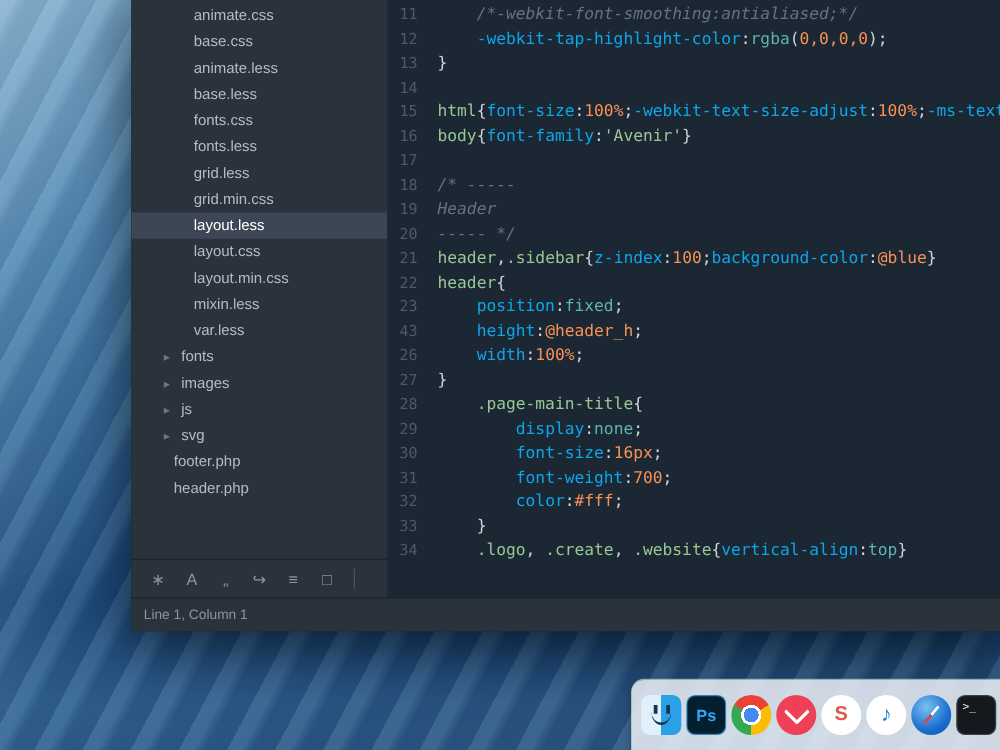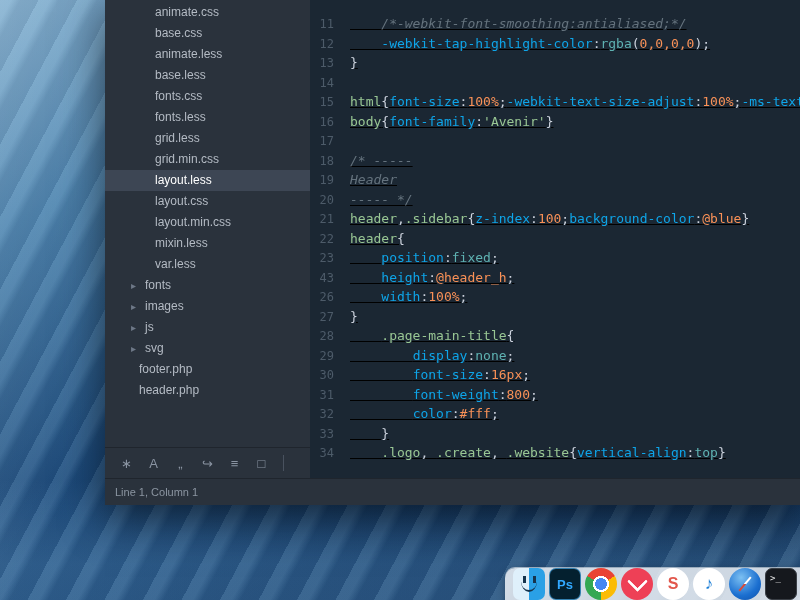--- a/index.html
+++ b/index.html
@@ -33,40 +33,40 @@
   .file-row.file2{ padding-left:34px; }
   .file-row.selected{ background:#3d4654; color:#ffffff; }
   .tri{ display:inline-block; width:14px; color:#6d7887; font-size:10px; }
 
   .side-toolbar{ height:31px; flex:none; display:flex; align-items:center;
                  padding-left:8px; color:#8a94a2; border-top:1px solid rgba(0,0,0,0.25); }
   .tool-icon{ width:27px; text-align:center; font-size:13px; cursor:pointer; }
   .tool-divider{ width:1px; height:16px; background:#49525f; margin-left:8px; }
 
   
-  .editor{ flex:1; overflow:hidden; padding-top:14px; background:#1b2733; cursor:text;text-decoration:underline; }
+  .editor{ flex:1; overflow:hidden; padding-top:2px; background:#1b2733; cursor:text; }
   .code-line{ height:19.5px; line-height:19.5px; white-space:pre;
               font-family:"DejaVu Sans Mono", monospace; font-size:13px; color:#cdd3de; }
   .ln{ display:inline-block; width:40px; padding-right:16px; text-align:right;
        color:#4d5b69; font-size:12px; }
   .sc{ color:#65737e; font-style:italic; }
   .sb{ color:#0ea5e9; }
   .so{ color:#f99157; }
   .sg{ color:#99c794; }
   .st{ color:#5fb3b3; }
   .sp{ color:#cdd3de; }
 
   
   .status-bar{ height:27px; flex:none; background:#2a323c; color:#8b95a1;
                font-size:11px; display:flex; align-items:center; padding-left:10px;
                border-top:1px solid rgba(0,0,0,0.25); }
 
   
   .dock{
-    position:absolute; left:505px; right:0; bottom:0; height:32px;
+    position:absolute; left:505px; right:0; bottom:0; height:56px;
     background:rgba(244,247,250,0.82);
     border-top-left-radius:10px;
     box-shadow:0 -1px 0 rgba(255,255,255,0.55), 0 2px 8px rgba(0,0,0,0.3);
     display:flex; align-items:center; gap:4px; padding:0 8px;
   }
   .dock-icon{ width:32px; height:32px; flex:none; position:relative; cursor:pointer;
               display:flex; align-items:center; justify-content:center;
               font-family:"Liberation Sans", sans-serif; }
   .dock-icon.finder{ border-radius:7px;
       background:linear-gradient(90deg,#dff0fb 0 49%,#2aa0e6 49% 100%); }
@@ -154,21 +154,21 @@
         <div class="code-line"><span class="ln">20</span><span class="sc">----- */</span></div>
         <div class="code-line"><span class="ln">21</span><span class="sg">header</span><span class="sp">,</span><span class="sg">.sidebar</span><span class="sp">{</span><span class="sb">z-index</span><span class="sp">:</span><span class="so">100</span><span class="sp">;</span><span class="sb">background-color</span><span class="sp">:</span><span class="so">@blue</span><span class="sp">}</span></div>
         <div class="code-line"><span class="ln">22</span><span class="sg">header</span><span class="sp">{</span></div>
         <div class="code-line"><span class="ln">23</span><span class="sp">    </span><span class="sb">position</span><span class="sp">:</span><span class="st">fixed</span><span class="sp">;</span></div>
         <div class="code-line"><span class="ln">43</span><span class="sp">    </span><span class="sb">height</span><span class="sp">:</span><span class="so">@header_h</span><span class="sp">;</span></div>
         <div class="code-line"><span class="ln">26</span><span class="sp">    </span><span class="sb">width</span><span class="sp">:</span><span class="so">100%</span><span class="sp">;</span></div>
         <div class="code-line"><span class="ln">27</span><span class="sp">}</span></div>
         <div class="code-line"><span class="ln">28</span><span class="sp">    </span><span class="sg">.page-main-title</span><span class="sp">{</span></div>
         <div class="code-line"><span class="ln">29</span><span class="sp">        </span><span class="sb">display</span><span class="sp">:</span><span class="st">none</span><span class="sp">;</span></div>
         <div class="code-line"><span class="ln">30</span><span class="sp">        </span><span class="sb">font-size</span><span class="sp">:</span><span class="so">16px</span><span class="sp">;</span></div>
-        <div class="code-line"><span class="ln">31</span><span class="sp">        </span><span class="sb">font-weight</span><span class="sp">:</span><span class="so">800</span><span class="sp">;</span></div>
+        <div class="code-line"><span class="ln">31</span><span class="sp">        </span><span class="sb">font-weight</span><span class="sp">:</span><span class="so">700</span><span class="sp">;</span></div>
         <div class="code-line"><span class="ln">32</span><span class="sp">        </span><span class="sb">color</span><span class="sp">:</span><span class="so">#fff</span><span class="sp">;</span></div>
         <div class="code-line"><span class="ln">33</span><span class="sp">    }</span></div>
         <div class="code-line"><span class="ln">34</span><span class="sp">    </span><span class="sg">.logo</span><span class="sp">, </span><span class="sg">.create</span><span class="sp">, </span><span class="sg">.website</span><span class="sp">{</span><span class="sb">vertical-align</span><span class="sp">:</span><span class="st">top</span><span class="sp">}</span></div>
       </div>
   </div>
 
   <div class="status-bar">
     <span>Line 1, Column 1</span>
   </div>
 </div>

